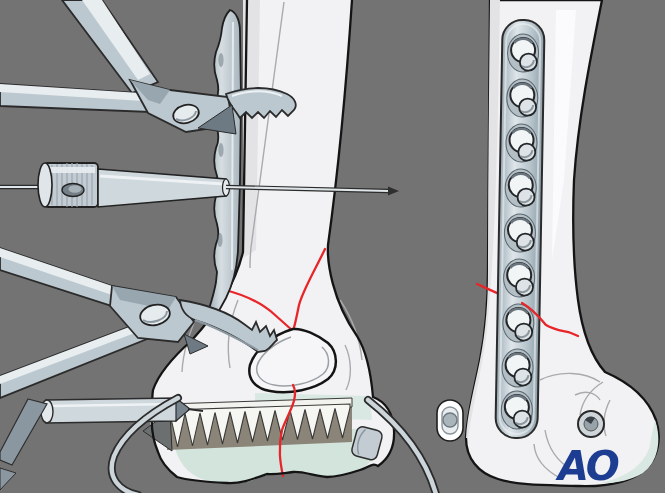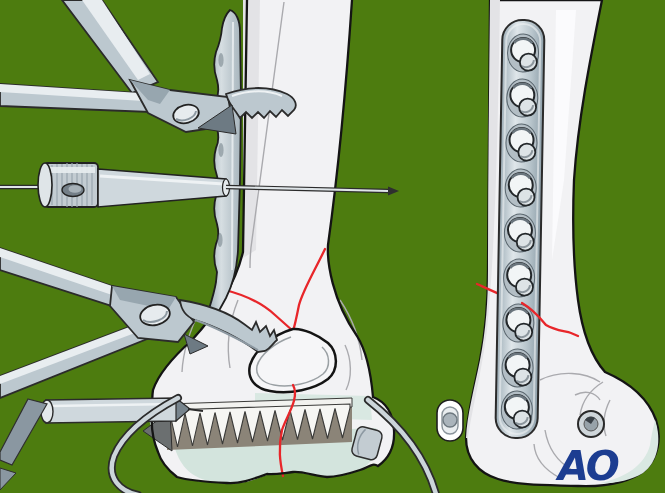--- a/index.html
+++ b/index.html
@@ -1,16 +1,16 @@
 <!DOCTYPE html>
 <html><head>
 <meta charset="utf-8">
 <style>
   html,body{margin:0;padding:0;background:#fff;}
-  #stage{position:relative;width:665px;height:493px;background:#4d7c0f;overflow:hidden;
+  #stage{position:relative;width:665px;height:493px;background:#737373;overflow:hidden;
          font-family:"DejaVu Sans","Liberation Sans",sans-serif;}
   svg{position:absolute;top:0;left:0;display:block;}
   .logo-text{font-family:"DejaVu Sans","Liberation Sans",sans-serif;
              font-style:italic;font-weight:bold;font-size:40px;letter-spacing:-2px;}
 </style>
 </head>
 <body>
 
 <div id="stage">
 <svg width="665" height="493" viewBox="0 0 665 493">

